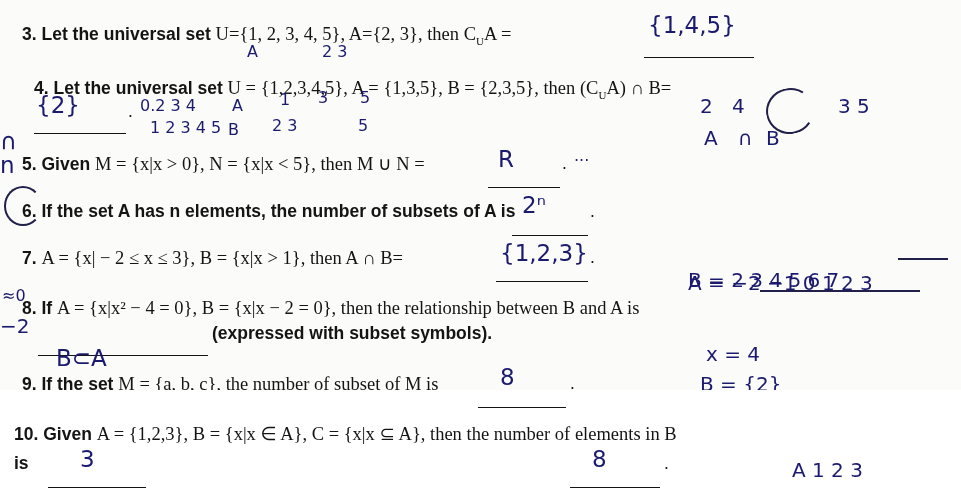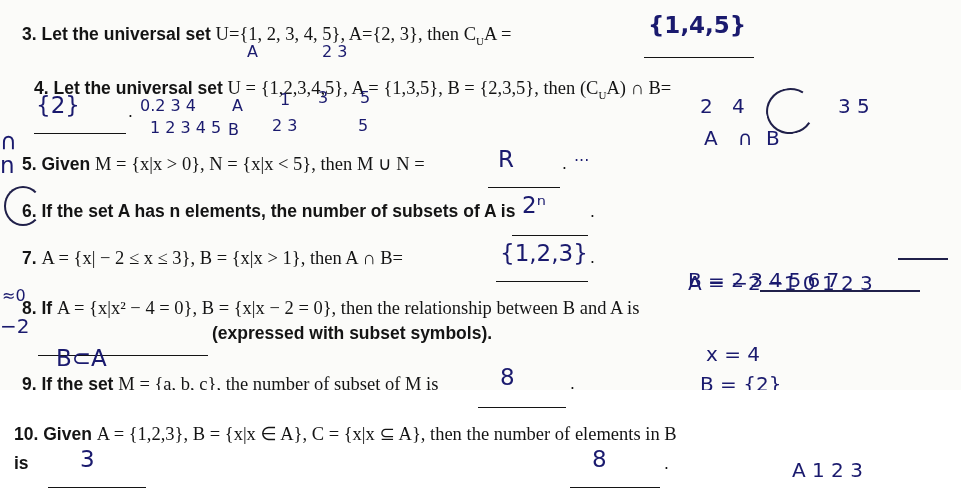--- a/index.html
+++ b/index.html
@@ -92,21 +92,21 @@
 
 <div class="page">
 
   <div class="q" style="left:22px; top:22px;">
     <span class="num">3.</span>
     <span class="bold">Let the universal set</span>
     <span class="mathup"><span>U={1, 2, 3, 4, 5}, A={2, 3}, then C</span><span class="sub">U</span><span>A =</span></span>
   </div>
   <span class="blank" style="position:absolute; left:644px; top:42px; width:110px;"></span>
 
-  <div class="hw lg" style="left:648px; top:12px;font-weight:bold;">{1,4,5}</div>
+  <div class="hw lg" style="left:648px; top:12px;">{1,4,5}</div>
   <div class="hw sm" style="left:247px; top:42px;">A</div>
   <div class="hw sm" style="left:322px; top:42px;">2 3</div>
 
   <div class="q" style="left:22px; top:76px;margin-left:12px;">
     <span class="num">4.</span>
     <span class="bold">Let the universal set</span>
     <span class="mathup"><span>U = {1,2,3,4,5}, A = {1,3,5}, B = {2,3,5}, then (C</span><span class="sub">U</span><span>A) ∩ B=</span></span>
   </div>
   <span class="blank" style="position:absolute; left:34px; top:118px; width:92px;"></span>
   <div class="q" style="left:128px; top:100px;">.</div>

